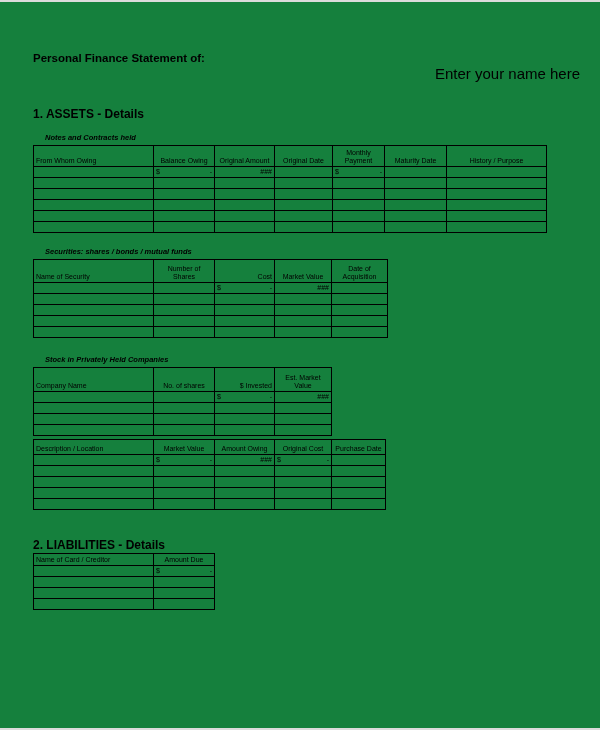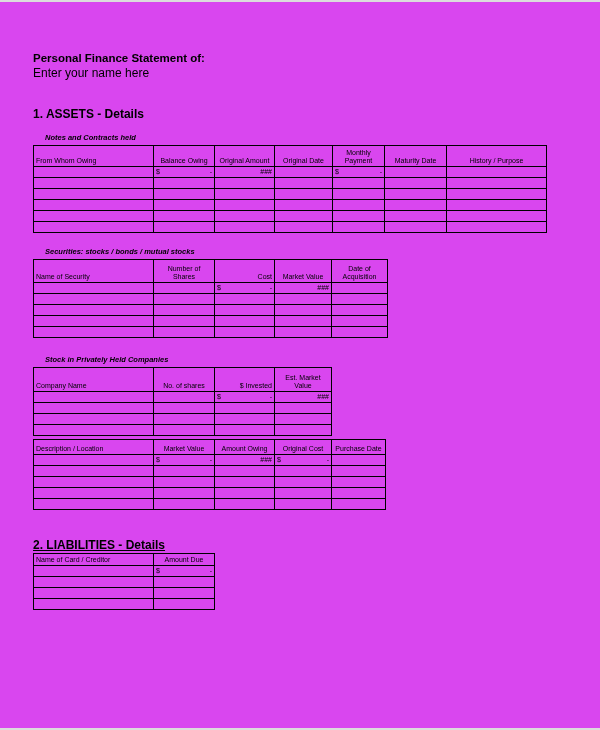--- a/index.html
+++ b/index.html
@@ -1,32 +1,32 @@
 <!DOCTYPE html>
 <html><head>
 <meta charset="utf-8">
 <style>
   html,body{margin:0;padding:0;background:#ffffff;}
   .page{
     position:relative;
     width:600px;height:730px;
     box-sizing:border-box;
-    background:#d946ef;
+    background:#15803d;
     border-top:2px solid #dcdcdc;
     border-bottom:2px solid #dcdcdc;
     padding:50px 20px 0 33px;
     font-family:"Liberation Sans", sans-serif;
     color:#000;
     overflow:hidden;
   }
   .doc-title{margin:0;font-size:11.5px;font-weight:bold;line-height:13px;}
-  .doc-name{margin:3px 0 0 0;font-size:12px;line-height:11px;}
+  .doc-name{margin:3px 0 0 0;font-size:15px;line-height:11px;text-align:right;}
   .doc-details{margin:16px 0 0 0;font-size:9.5px;font-weight:bold;line-height:11px;}
   .sec-heading{margin:31px 0 0 0;font-size:12px;font-weight:bold;line-height:9px;}
-  .sec-heading.liab{text-decoration:underline;}
+  .sec-heading.liab{}
   .table-title{margin:14px 0 0 12px;font-size:7.5px;font-weight:bold;font-style:italic;line-height:9px;}
   .table-title.tight{margin-top:12px;}
   .table-title.loose{margin-top:17px;}
   table{border-collapse:collapse;margin-top:3px;table-layout:fixed;}
   th,td{
     border:1px solid #000;
     font-size:7px;
     padding:0 2px;
     overflow:hidden;
     box-sizing:border-box;
@@ -126,21 +126,21 @@
           <td></td>
           <td></td>
           <td></td>
           <td></td>
           <td></td>
           <td></td>
         </tr>
       </tbody>
     </table>
 
-  <h4 class="table-title">Securities: stocks / bonds / mutual stocks</h4>
+  <h4 class="table-title">Securities: shares / bonds / mutual funds</h4>
   <table style="width: 354px;">
       <colgroup>
         <col style="width: 120px;">
         <col style="width: 61px;">
         <col style="width: 60px;">
         <col style="width: 57px;">
         <col style="width: 56px;">
       </colgroup>
       <thead>
         <tr style="height: 23px;">

